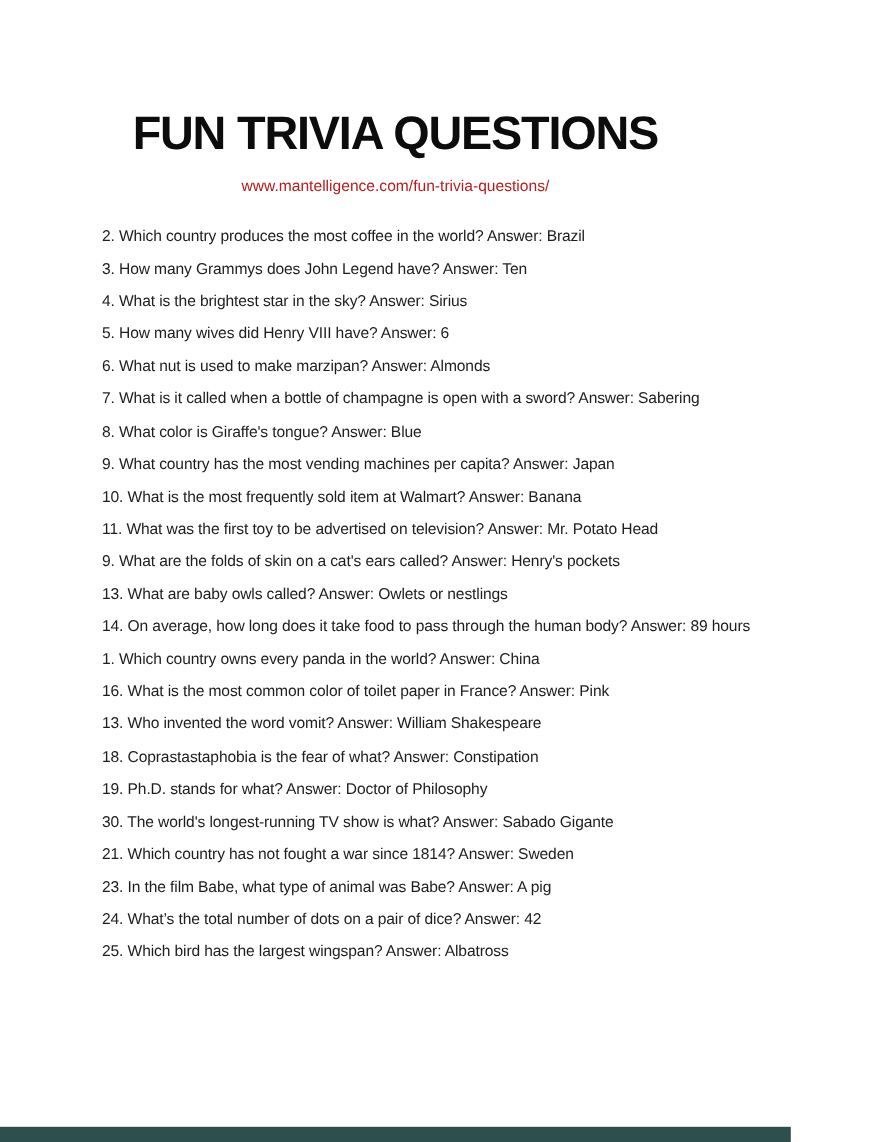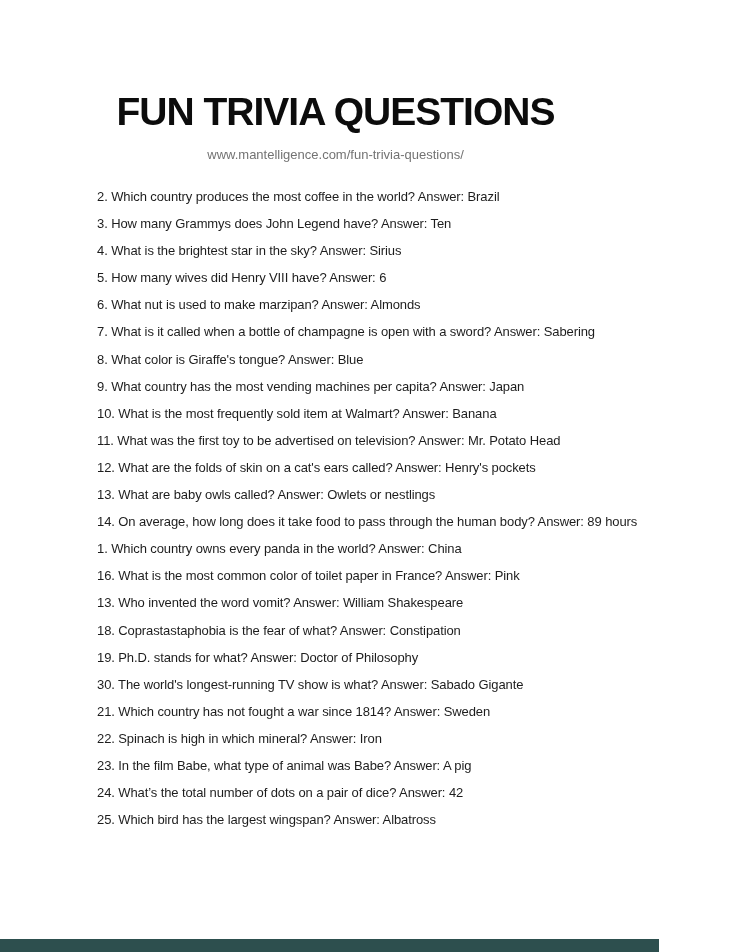--- a/index.html
+++ b/index.html
@@ -10,37 +10,36 @@
     background: #ffffff;
     font-family: "Liberation Sans", sans-serif;
     position: relative;
     overflow: hidden;
   }
   .doc-page {
     width: 659px;
     height: 952px;
     position: relative;
     background: #ffffff;
-    padding-left: 12px;
   }
   .doc-title {
     margin: 0;
     padding-top: 92px;
     text-align: center;
     font-size: 39px;
     line-height: 1.0;
     font-weight: bold;
     letter-spacing: -1px;
     color: #0c0c0c;
   }
   .doc-url {
     margin-top: 16px;
     text-align: center;
     font-size: 13px;
-    color: #737373;
+    color: #b91c1c;
   }
   .trivia-list {
     margin: 21px 0 0 85px;
   }
   .trivia-item {
     font-size: 13px;
     letter-spacing: -0.1px;
     color: #1d1d1d;
     line-height: 27.1px;
     white-space: nowrap;
@@ -66,30 +65,29 @@
       <div class="trivia-item">2. Which country produces the most coffee in the world? Answer: Brazil</div>
       <div class="trivia-item">3. How many Grammys does John Legend have? Answer: Ten</div>
       <div class="trivia-item">4. What is the brightest star in the sky? Answer: Sirius</div>
       <div class="trivia-item">5. How many wives did Henry VIII have? Answer: 6</div>
       <div class="trivia-item">6. What nut is used to make marzipan? Answer: Almonds</div>
       <div class="trivia-item">7. What is it called when a bottle of champagne is open with a sword? Answer: Sabering</div>
       <div class="trivia-item">8. What color is Giraffe's tongue? Answer: Blue</div>
       <div class="trivia-item">9. What country has the most vending machines per capita? Answer: Japan</div>
       <div class="trivia-item">10. What is the most frequently sold item at Walmart? Answer: Banana</div>
       <div class="trivia-item">11. What was the first toy to be advertised on television? Answer: Mr. Potato Head</div>
-      <div class="trivia-item">12. What are the folds of skin on a cat's ears called? Answer: Henry's pockets</div>
+      <div class="trivia-item">9. What are the folds of skin on a cat's ears called? Answer: Henry's pockets</div>
       <div class="trivia-item">13. What are baby owls called? Answer: Owlets or nestlings</div>
       <div class="trivia-item">14. On average, how long does it take food to pass through the human body? Answer: 89 hours</div>
       <div class="trivia-item">1. Which country owns every panda in the world? Answer: China</div>
       <div class="trivia-item">16. What is the most common color of toilet paper in France? Answer: Pink</div>
       <div class="trivia-item">13. Who invented the word vomit? Answer: William Shakespeare</div>
       <div class="trivia-item">18. Coprastastaphobia is the fear of what? Answer: Constipation</div>
       <div class="trivia-item">19. Ph.D. stands for what? Answer: Doctor of Philosophy</div>
       <div class="trivia-item">30. The world's longest-running TV show is what? Answer: Sabado Gigante</div>
       <div class="trivia-item">21. Which country has not fought a war since 1814? Answer: Sweden</div>
-      <div class="trivia-item">22. Spinach is high in which mineral? Answer: Iron</div>
       <div class="trivia-item">23. In the film Babe, what type of animal was Babe? Answer: A pig</div>
       <div class="trivia-item">24. What’s the total number of dots on a pair of dice? Answer: 42</div>
       <div class="trivia-item">25. Which bird has the largest wingspan? Answer: Albatross</div>
     </div>
 
   <div class="footer-bar" style="background: rgb(45, 79, 78);"></div>
 </div>
 
 </body></html>

